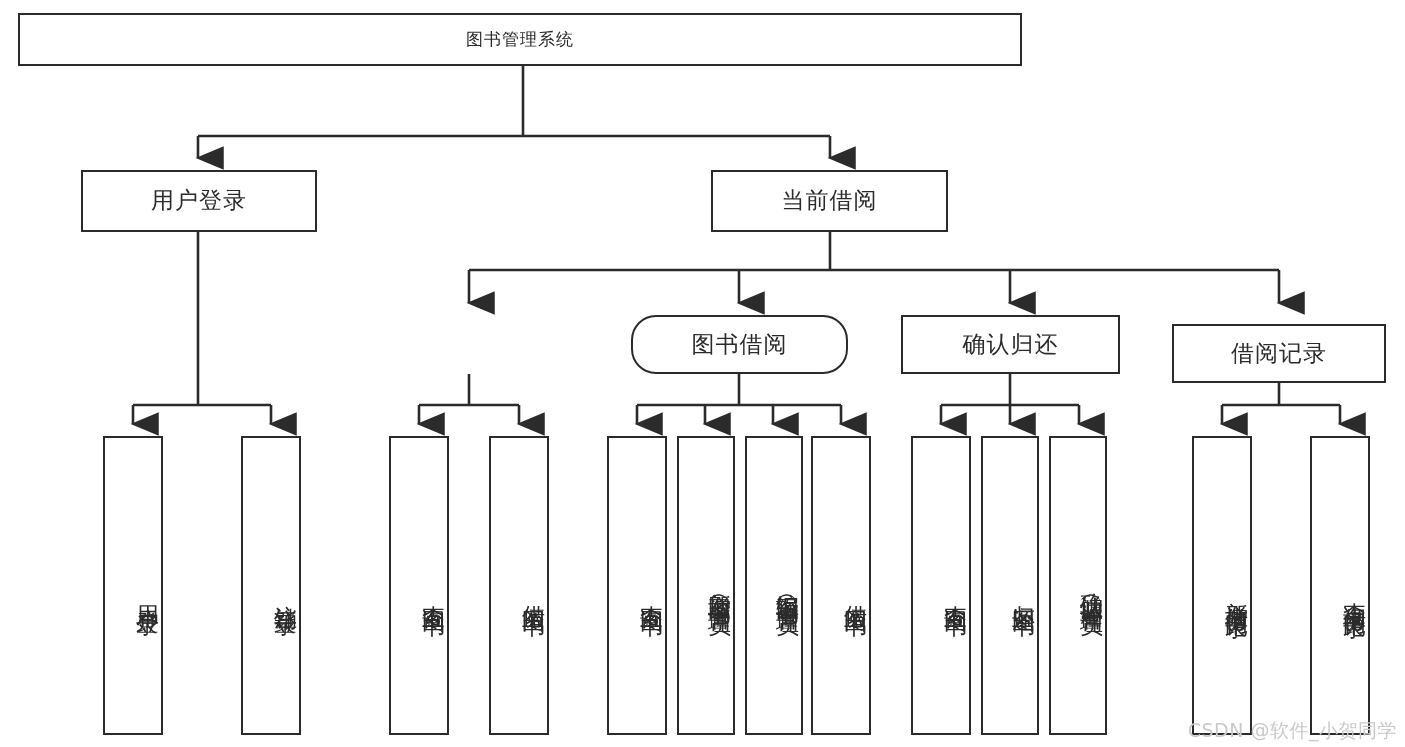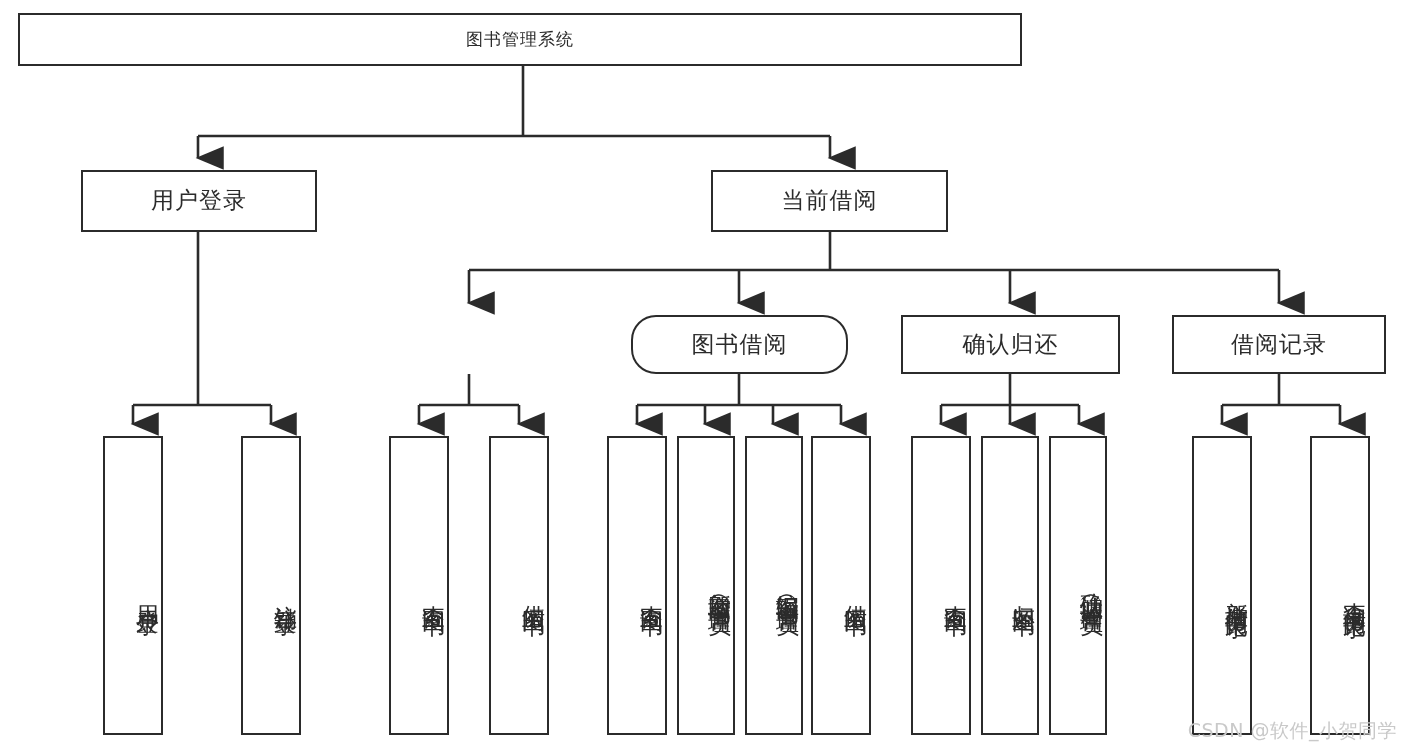--- a/index.html
+++ b/index.html
@@ -128,21 +128,21 @@
     </g>
   </svg>
 
   <div class="node horiz root" style="left:18px; top:13px; width:1004px; height:53px;">图书管理系统</div>
 
   <div class="node horiz" style="left:81px; top:170px; width:236px; height:62px;">用户登录</div>
   <div class="node horiz" style="left:711px; top:170px; width:237px; height:62px;">当前借阅</div>
 
   <div class="node horiz" style="left:631px; top:315px; width:217px; height:59px;border-radius:25px;">图书借阅</div>
   <div class="node horiz" style="left:901px; top:315px; width:219px; height:59px;">确认归还</div>
-  <div class="node horiz" style="left:1172px; top:315px; width:214px; height:59px;">借阅记录</div>
+  <div class="node horiz" style="left:1172px; top:324px; width:214px; height:59px;">借阅记录</div>
 
   <div class="node vert" style="left:103px; top:436px; width:60px; height:299px;">用户登录</div>
   <div class="node vert" style="left:241px; top:436px; width:60px; height:299px;">注销登录</div>
 
   <div class="node vert" style="left:389px; top:436px; width:60px; height:299px;">查询图书</div>
   <div class="node vert" style="left:489px; top:436px; width:60px; height:299px;">借阅图书</div>
 
   <div class="node vert" style="left:607px; top:436px; width:60px; height:299px;">查询图书</div>
   <div class="node vert tall-text" style="left:677px; top:436px; width:58px; height:299px;">新增图书（管理员）</div>
   <div class="node vert tall-text" style="left:745px; top:436px; width:58px; height:299px;">编辑图书（管理员）</div>

